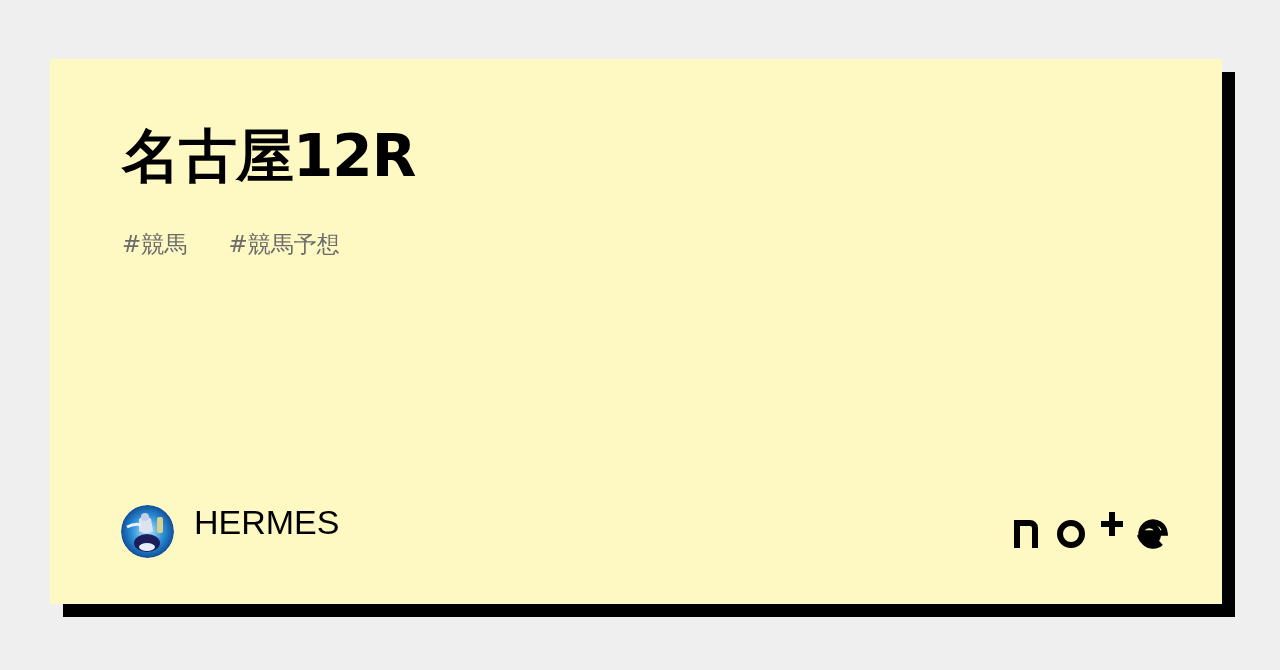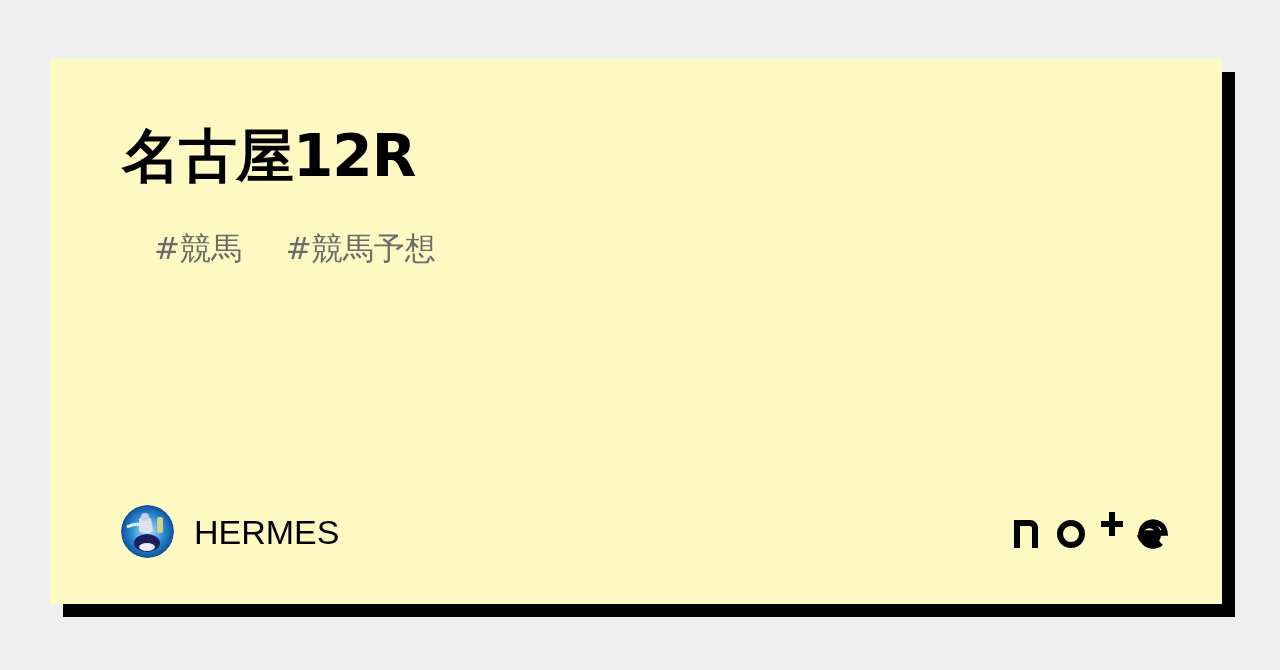--- a/index.html
+++ b/index.html
@@ -28,31 +28,30 @@
       font-size: 58px;
       font-weight: bold;
       color: #000;
       letter-spacing: -1px;
       line-height: 1;
       white-space: nowrap;
     }
     .tags {
       position: absolute;
       left: 72px; top: 174px;
-      font-size: 31px;
+      font-size: 23px;
       color: #6b6b6b;
       line-height: 1;
       white-space: nowrap;
-      margin-left: 32px;
     }
     .tag { display: inline-block; margin-right: 34px; }
     .author {
       position: absolute;
       left: 71px; top: 446px;
-      display: flex; align-items: center;
+      display: flex; 
     }
     .avatar {
       width: 53px; height: 53px; border-radius: 50%;
       overflow: hidden; display: block;
     }
     .author-name {
       margin-left: 20px;
       font-size: 34px;
       color: #000;
       line-height: 1;

